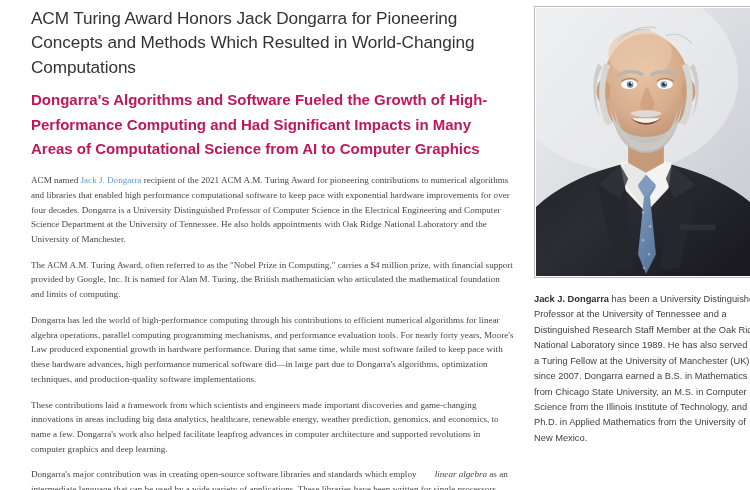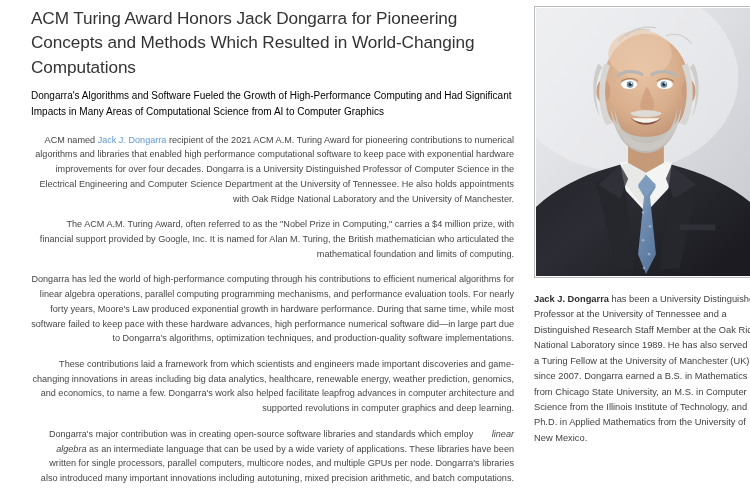--- a/index.html
+++ b/index.html
@@ -33,32 +33,33 @@
   }
   .headline {
     font-size: 17.2px;
     line-height: 1.42;
     font-weight: 400;
     color: #333333;
     margin: 0 0 9px 0;
     letter-spacing: -0.1px;
   }
   .subheadline {
-    font-size: 10px;
+    font-size: 15px;
     line-height: 1.62;
-    font-weight: 400;
-    color: #000000;
+    font-weight: 700;
+    color: #be185d;
     margin: 0 0 12px 0;
   }
   .body-p {
     font-size: 9.1px;
     line-height: 1.62;
     color: #464646;
     margin: 0 0 11px 0;
-    text-align: right;
+    text-align: left;
+    font-family: Liberation Serif, serif;
   }
   .body-p:last-child { margin-bottom: 0; }
   .inline-link {
     color: #5f9ad0;
     text-decoration: none;
   }
   .ital { font-style: italic; padding-left: 16px; }
 
   
   .side-col {

